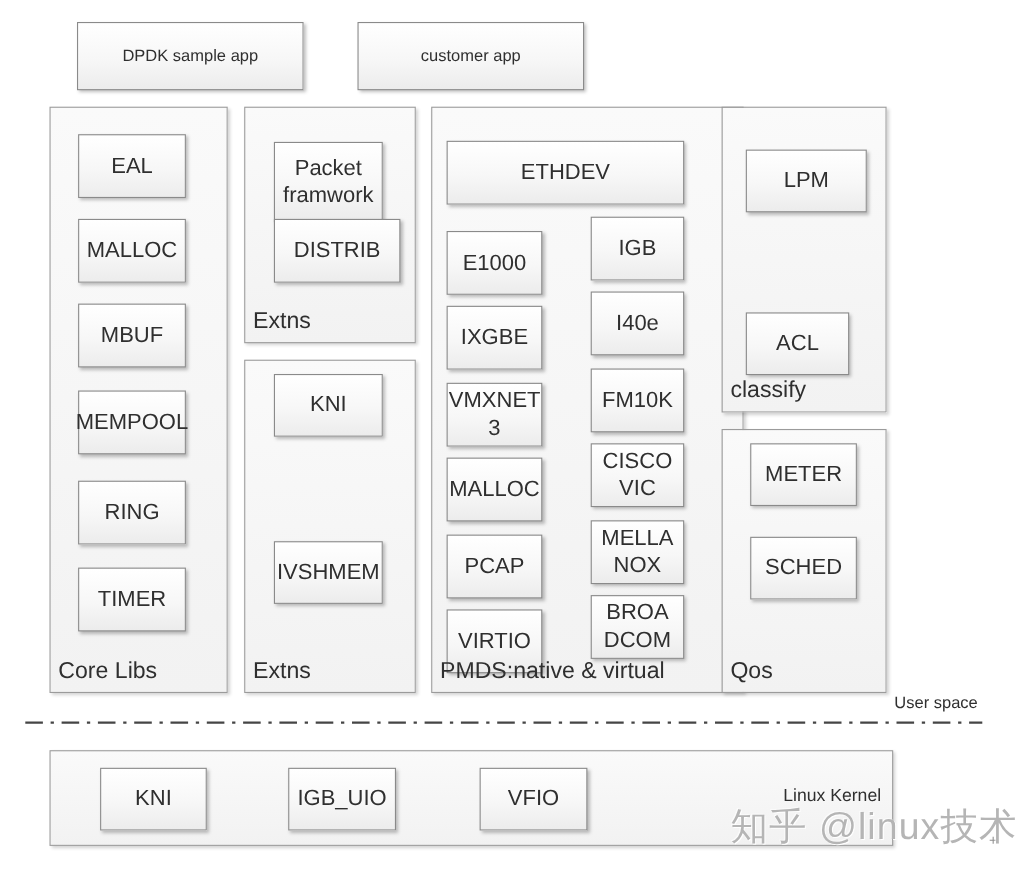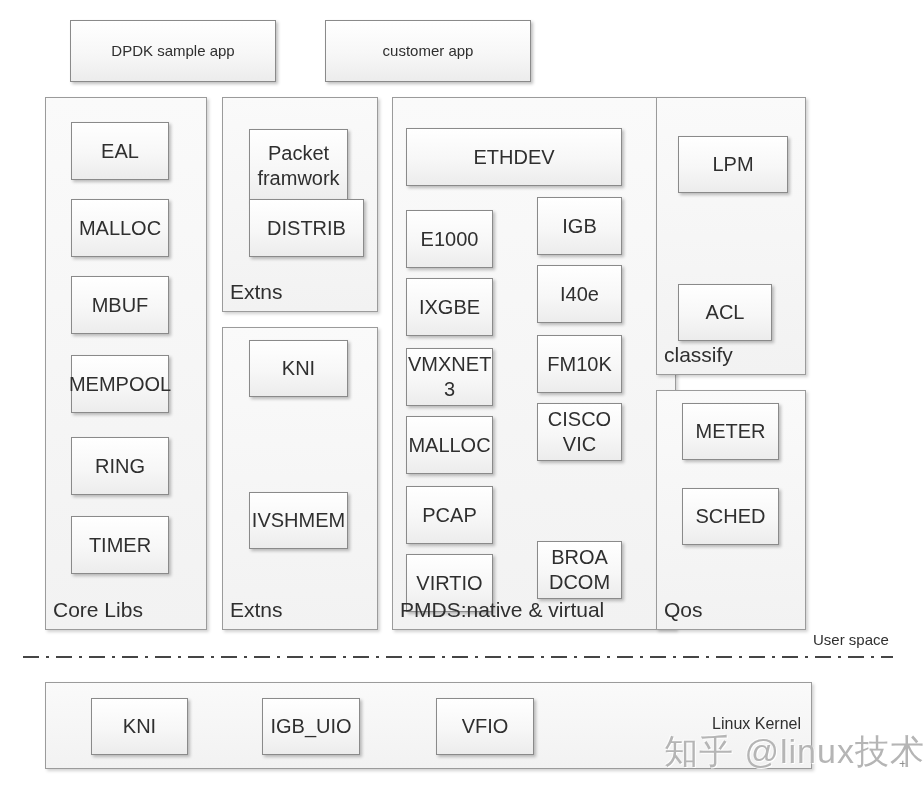--- a/index.html
+++ b/index.html
@@ -90,20 +90,21 @@
     <div class="box pad-sm" style="left:13px;top:167px;width:87px;height:58px">IXGBE</div>
     <div class="box pad-sm" style="left:13px;top:237px;width:87px;height:58px">VMXNET 3</div>
     <div class="box pad-sm" style="left:13px;top:305px;width:87px;height:58px">MALLOC</div>
     <div class="box pad-sm" style="left:13px;top:443px;width:87px;height:58px">VIRTIO</div>
     <div class="box pad-sm" style="left:13px;top:375px;width:87px;height:58px">PCAP</div>
 
     <div class="box brk" style="left:144px;top:99px;width:85px;height:58px">IGB</div>
     <div class="box brk" style="left:144px;top:167px;width:85px;height:58px">I40e</div>
     <div class="box brk" style="left:144px;top:237px;width:85px;height:58px">FM10K</div>
     <div class="box brk" style="left:144px;top:305px;width:85px;height:58px">CISCO VIC</div>
+    <div class="box brk" style="left:144px;top:375px;width:85px;height:58px">MELLANOX</div>
     <div class="box brk" style="left:144px;top:443px;width:85px;height:58px">BROADCOM</div>
 
     <div class="panel-label">PMDS:native &amp; virtual</div>
   </div>
 
   <div class="panel" style="left:656px;top:97px;width:150px;height:278px">
     <div class="box pad-sm" style="left:21px;top:25px;width:110px;height:57px">LPM</div>
     <div class="box pad-sm" style="left:21px;top:173px;width:94px;height:57px">ACL</div>
     <div class="panel-label">classify</div>
   </div>

